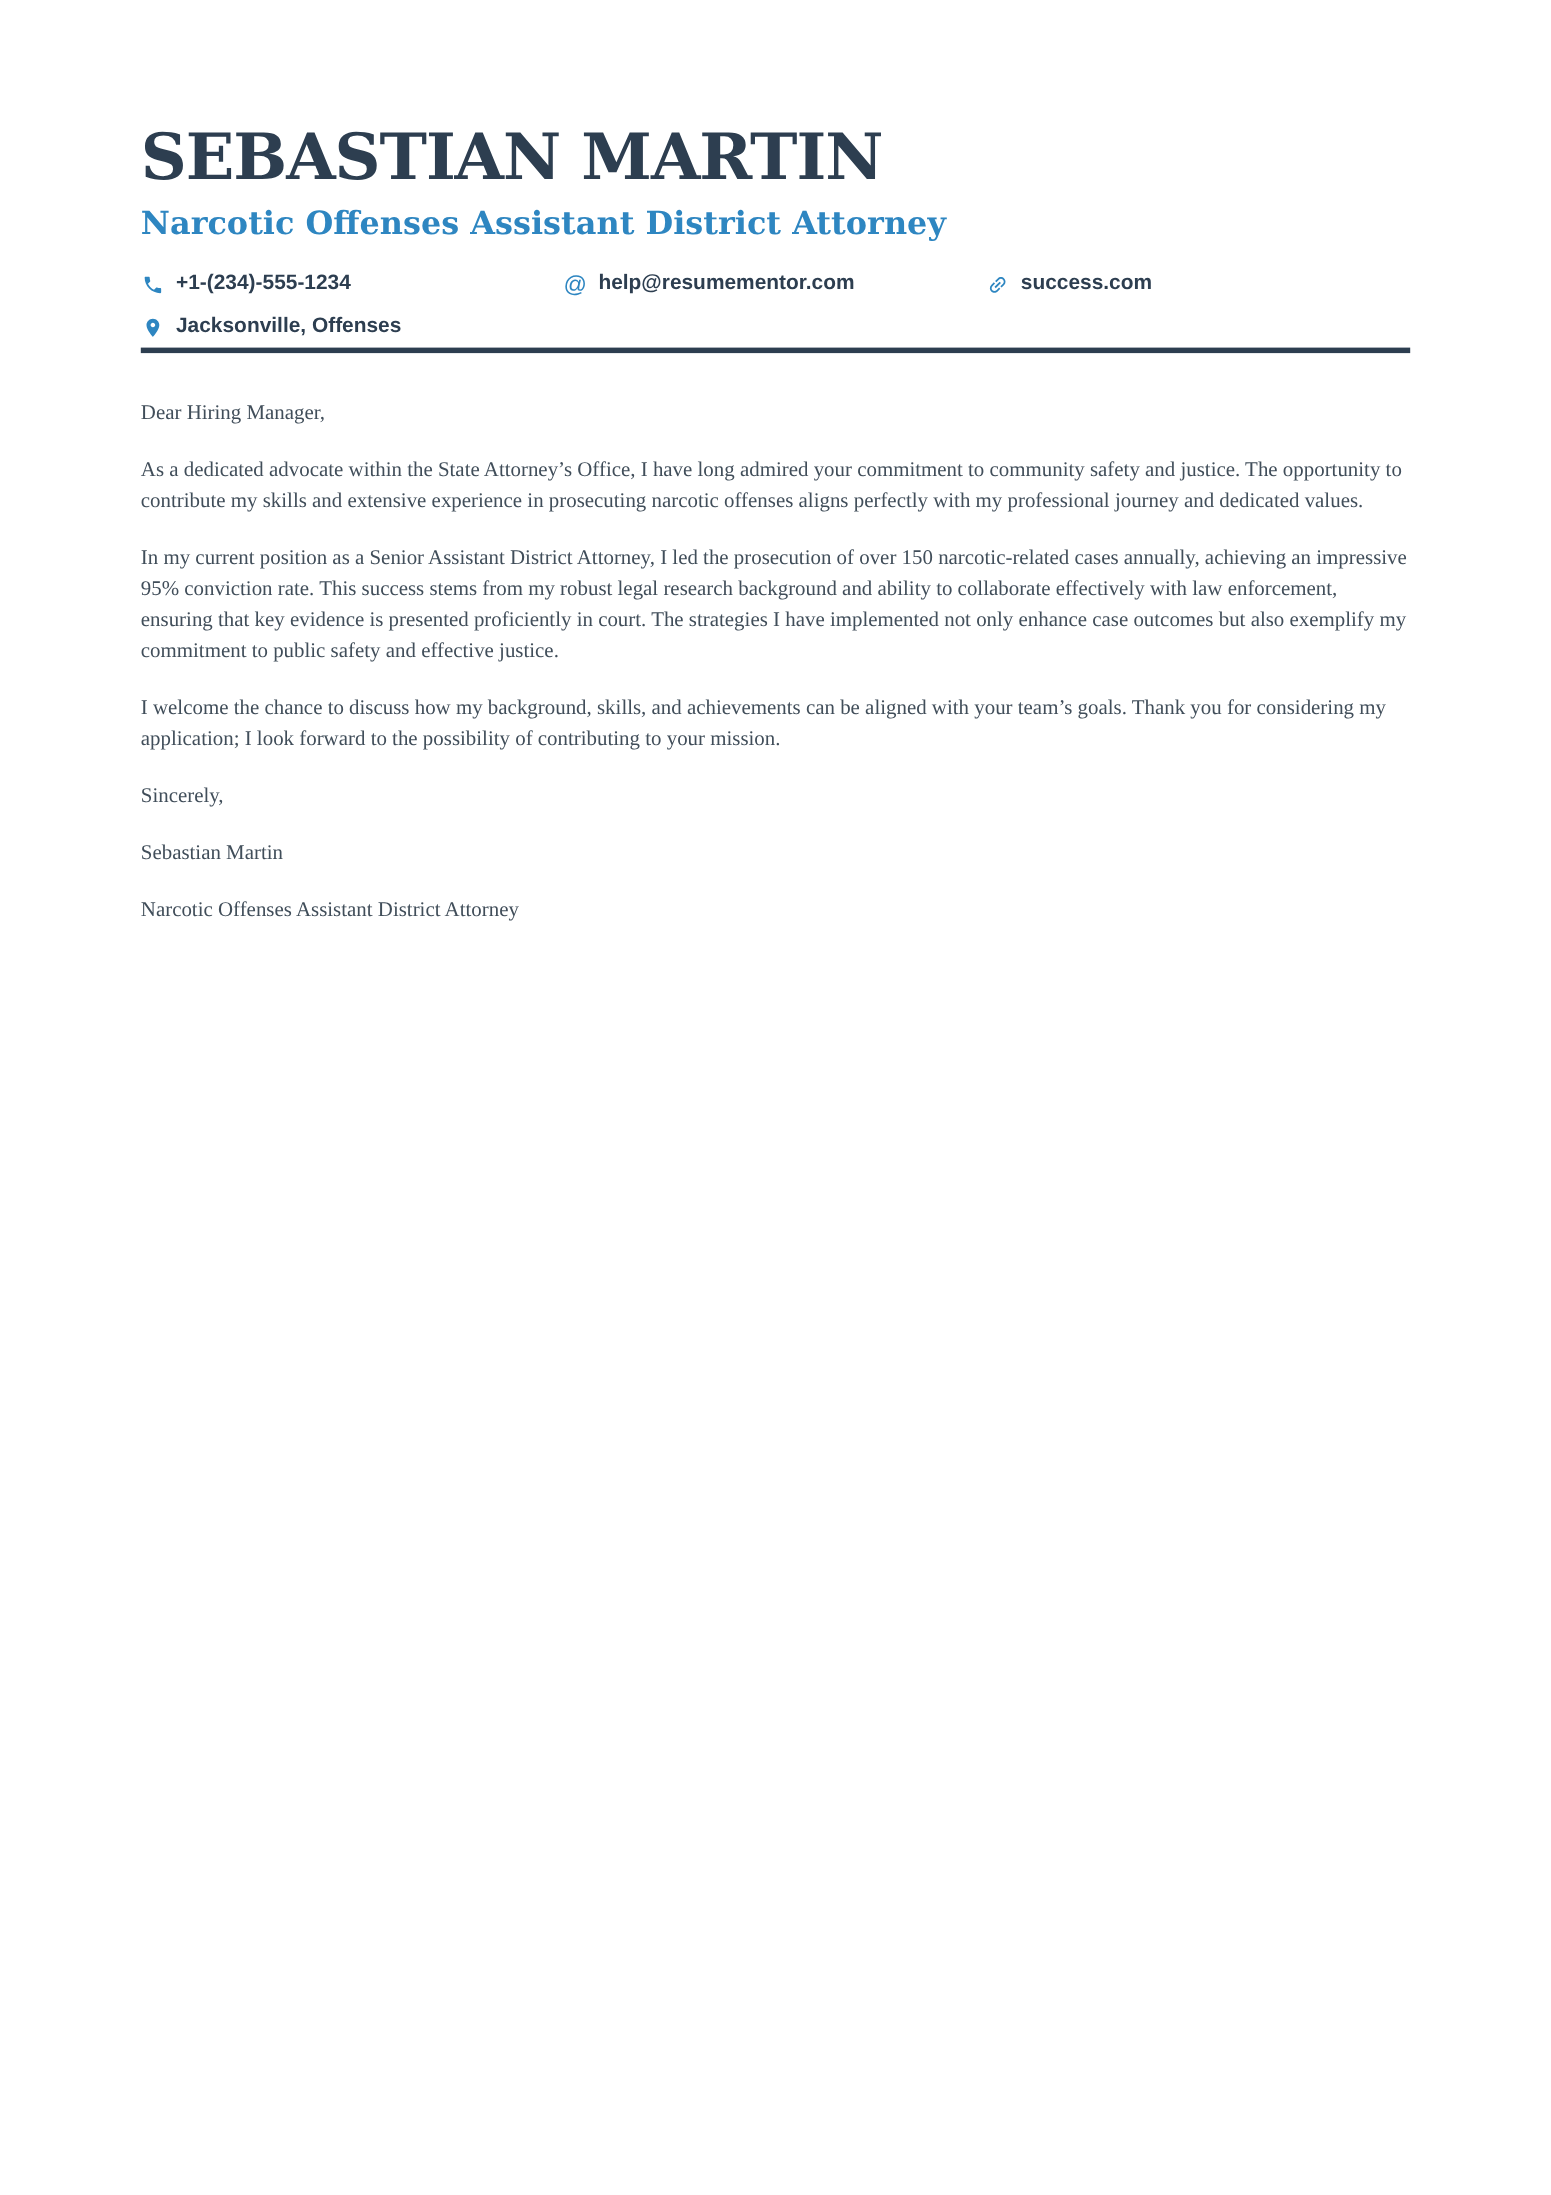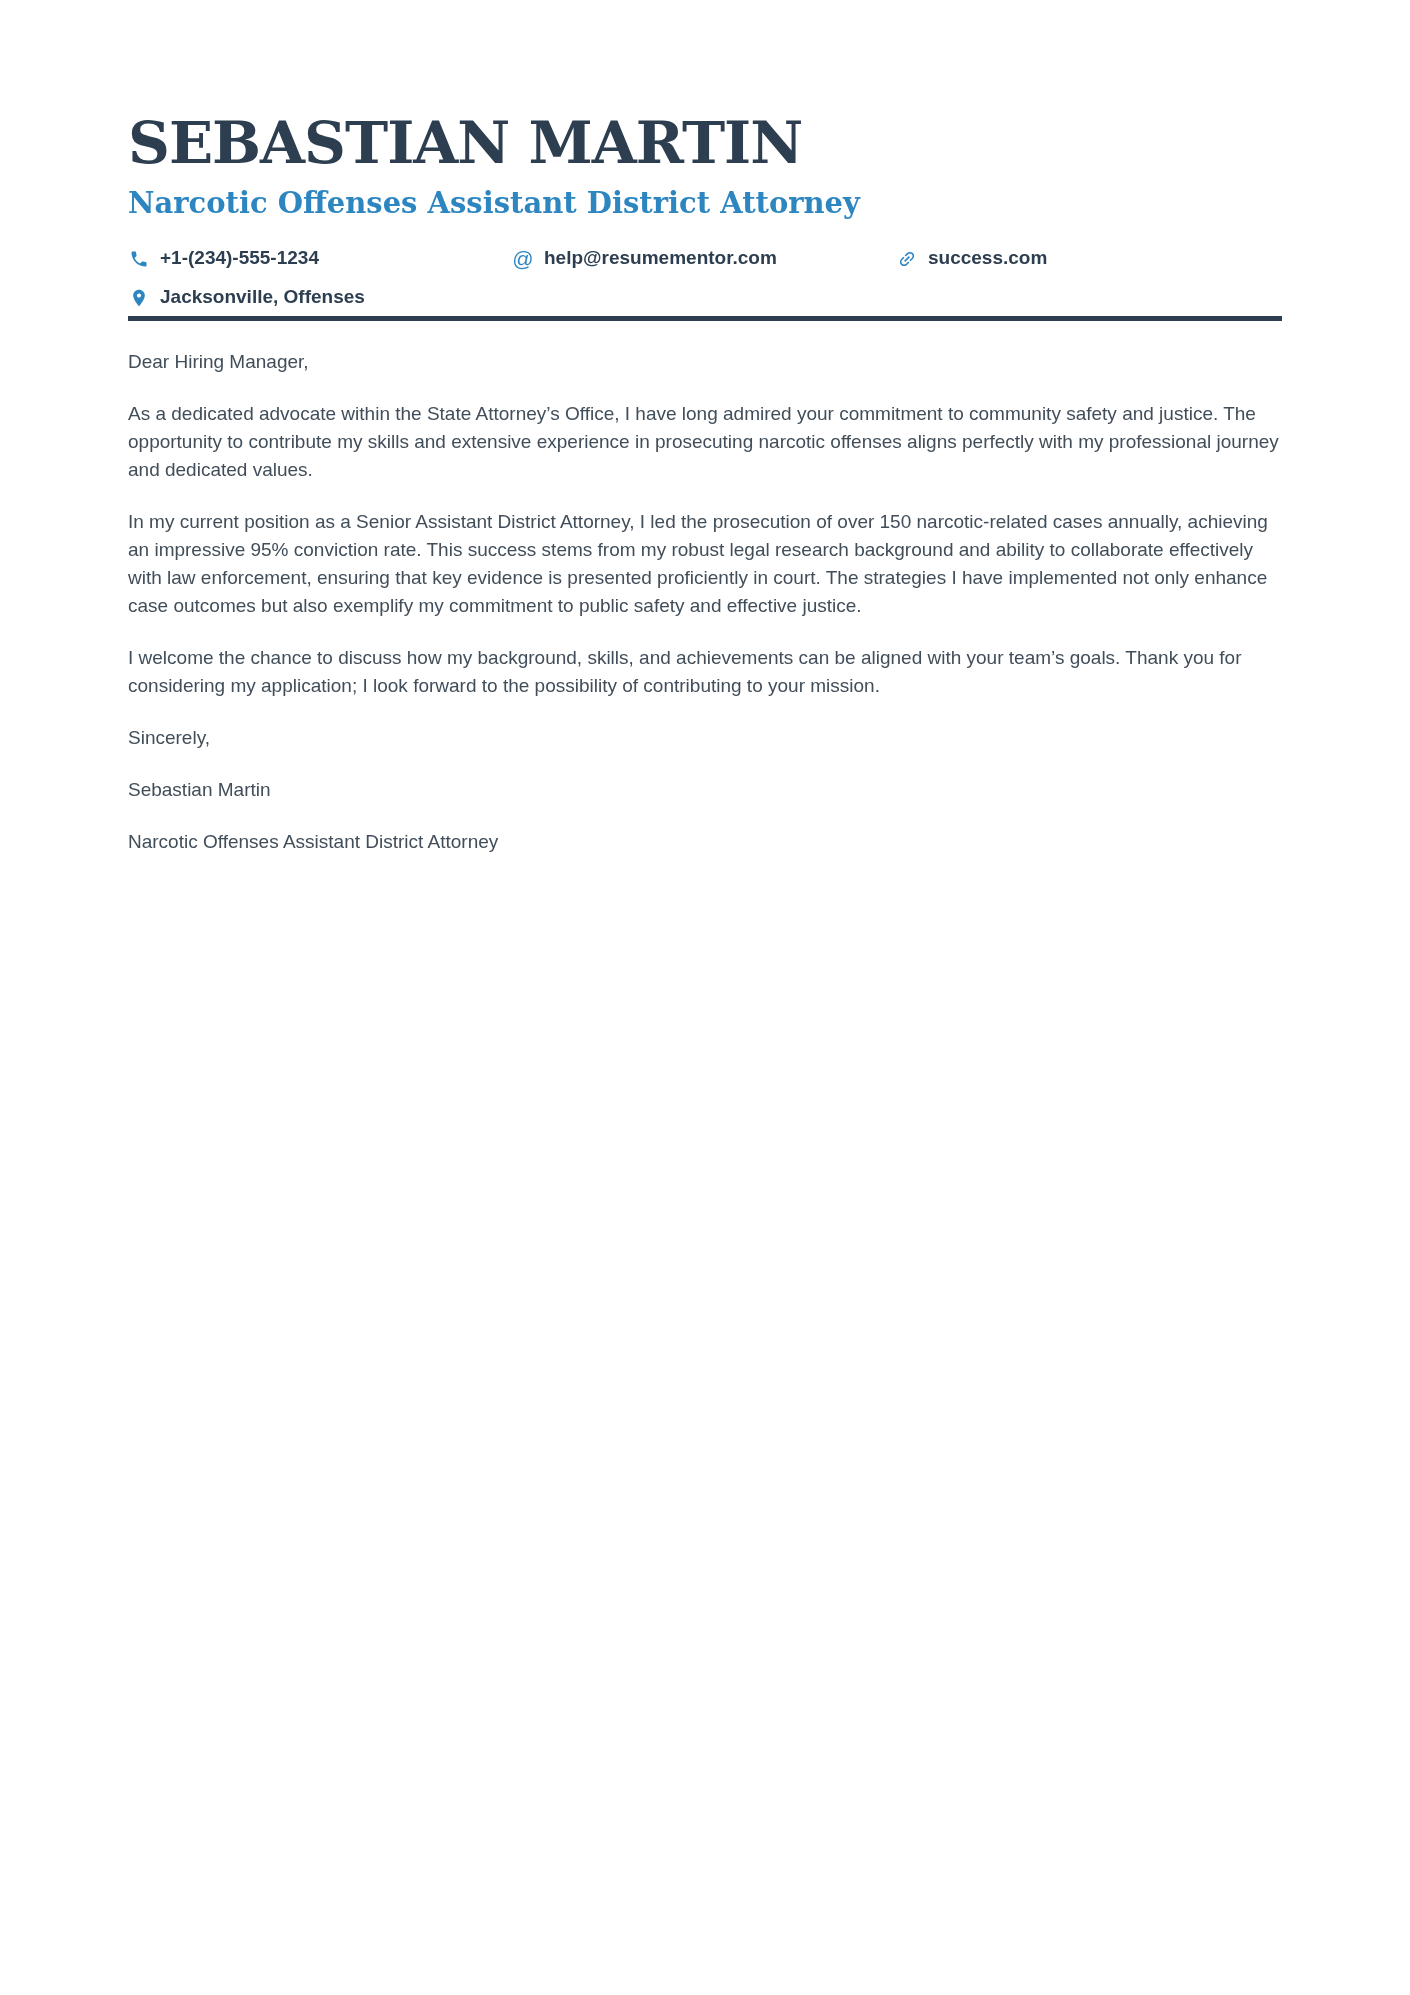--- a/index.html
+++ b/index.html
@@ -77,21 +77,22 @@
     line-height: 1;
     color: #2d3e50;
   }
   .section-rule {
     margin-top: 7px;
     height: 5px;
     background: #2d3e50;
     border: none;
   }
   .body-copy {
-    margin-top: 27px;
+    margin-top: 41px;
+    font-family: Liberation Serif, serif;
   }
   .body-copy p {
     margin: 0 0 24px 0;
     font-size: 19px;
     line-height: 28px;
     color: #414e5a;
   }
   
   .footer {
     position: absolute;

